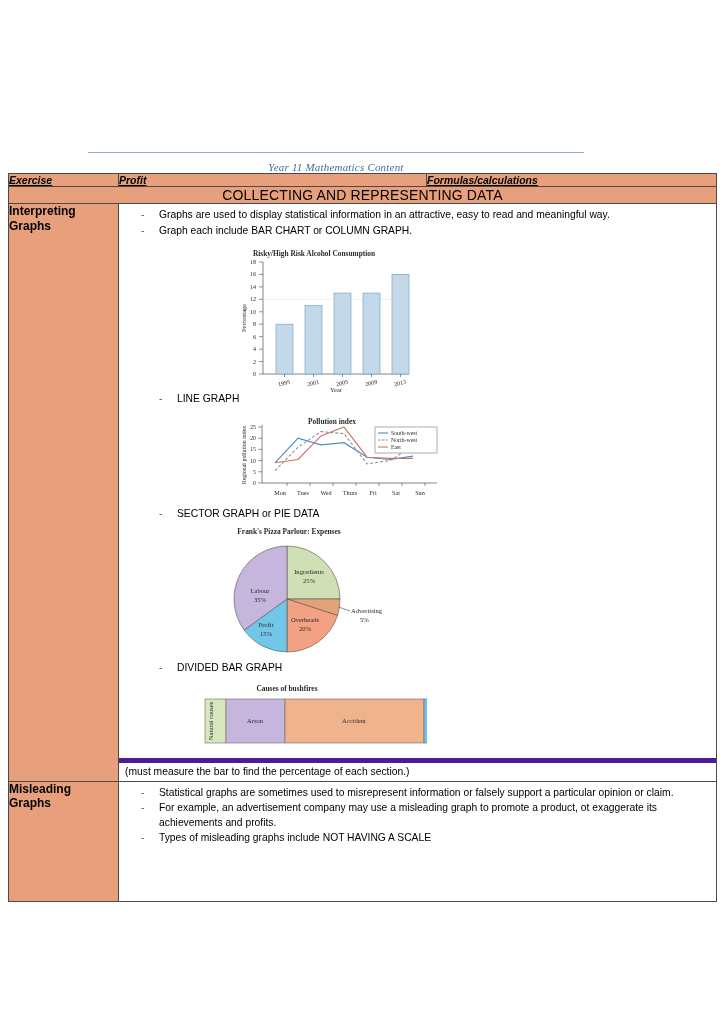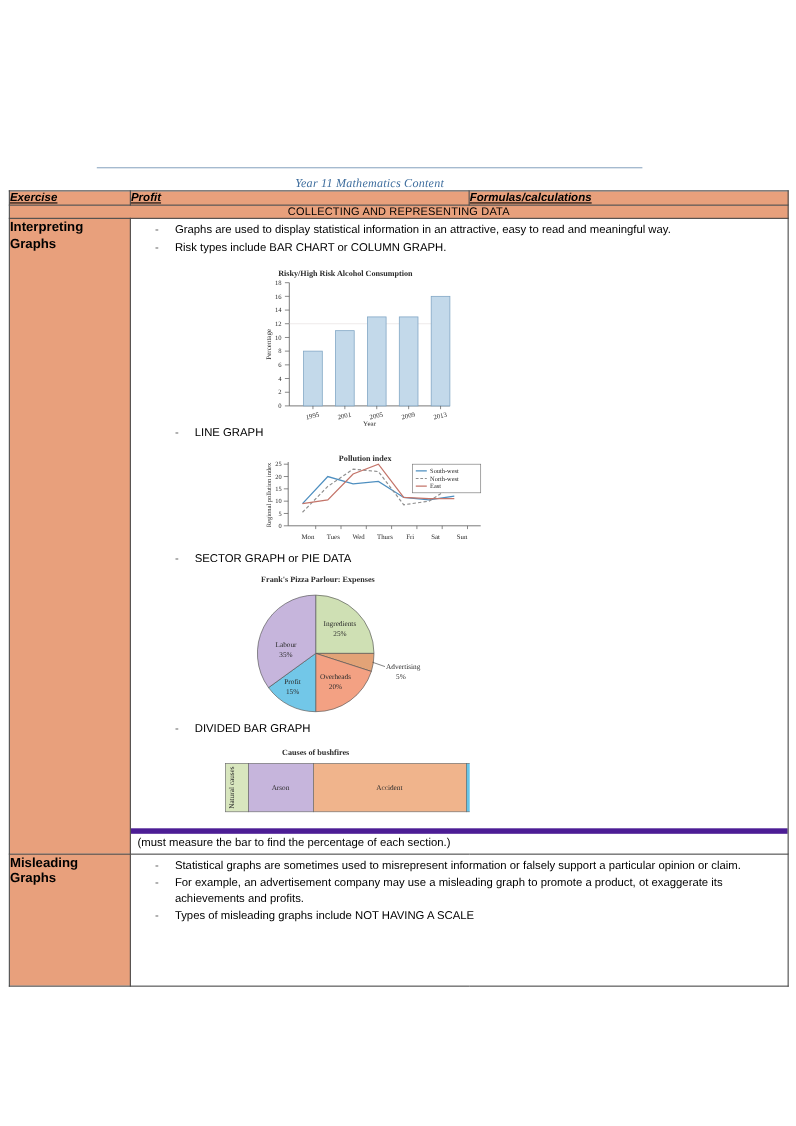--- a/index.html
+++ b/index.html
@@ -65,21 +65,21 @@
     font-style: italic;
     font-size: 10.5px;
     padding: 3px 4px 3px 5px;
   }
   .hdr-cell span {
     text-decoration: underline;
   }
   .band-cell {
     background: #E8A07C;
     text-align: center;
-    font-size: 10px;
+    font-size: 14px;
     padding: 3px 0 3px 0;
     letter-spacing: 0.15px;
   }
   .ex-cell {
     background: #E8A07C;
     font-weight: bold;
     font-size: 12px;
     padding: 5px 4px 4px 6px;
     line-height: 14.5px;
   }
@@ -173,21 +173,21 @@
     <td class="ex-cell">Interpreting<br>Graphs</td>
     <td class="body-cell" colspan="2">
 
       <div class="bullets">
         <div class="bul">
           <div class="dash">-</div>
           <div class="txt">Graphs are used to display statistical information in an attractive, easy to read and meaningful way.</div>
         </div>
         <div class="bul">
           <div class="dash">-</div>
-          <div class="txt">Risk types include BAR CHART or COLUMN GRAPH.</div>
+          <div class="txt">Graph each include BAR CHART or COLUMN GRAPH.</div>
         </div>
       </div>
 
       <div class="fig fig-bar">
         <svg width="308" height="150" viewBox="0 0 308 150">
           <text x="195" y="14" text-anchor="middle" font-size="7.4" font-weight="bold">Risky/High Risk Alcohol Consumption</text>
 
           <line x1="144" y1="20" x2="144" y2="132" stroke="#666" stroke-width="0.8"></line>
 
           <line x1="144" y1="132" x2="290" y2="132" stroke="#666" stroke-width="0.8"></line>

